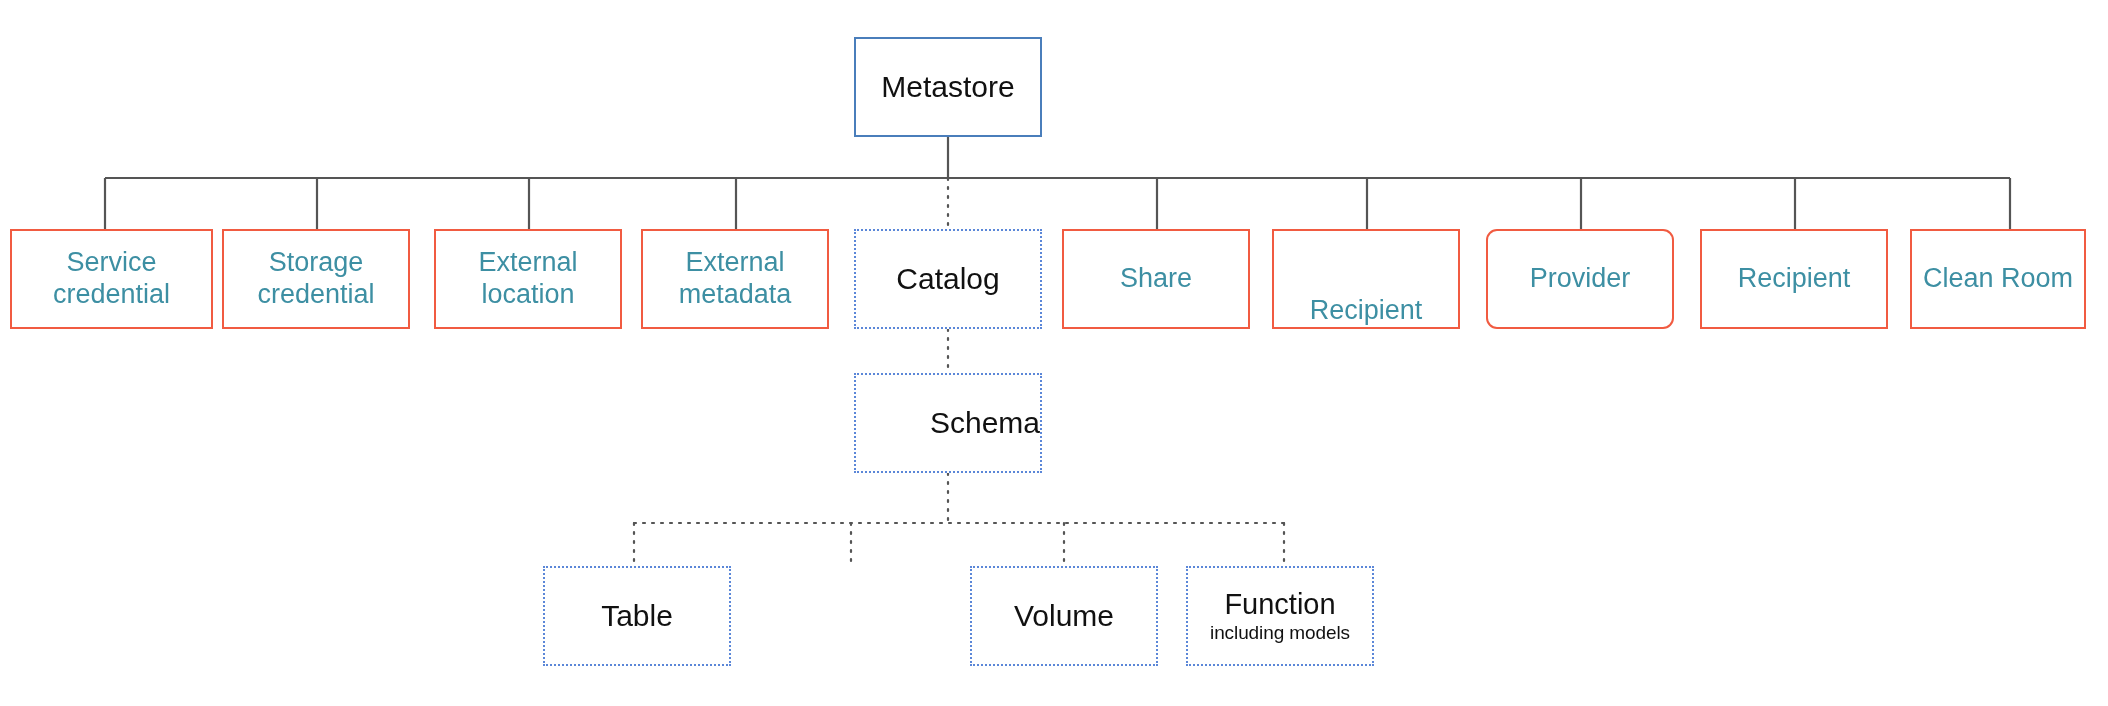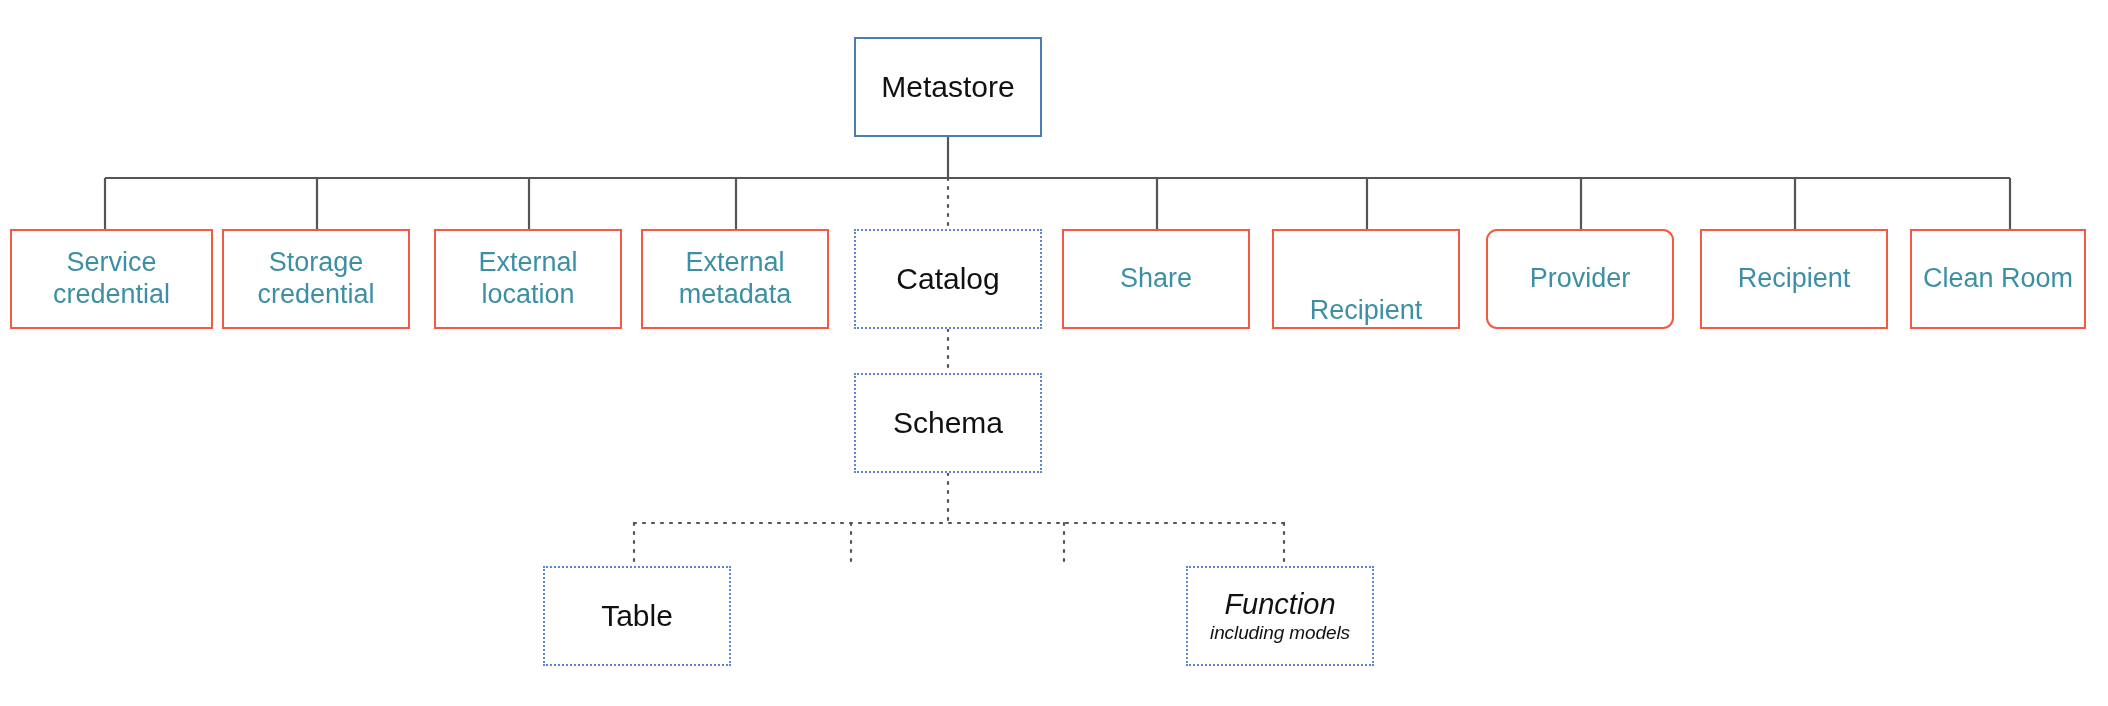--- a/index.html
+++ b/index.html
@@ -74,21 +74,20 @@
 
   
   .node.dataobj {
     border: 2px dotted #5b87d8;
     color: #111111;
     font-size: 30px;
   }
 
   .node.dataobj.compact {
     font-size: 29px;
-    font-style: italic;
   }
 </style>
 </head>
 <body>
 
 <div id="diagram">
 
   <svg id="connectors" viewBox="0 0 2108 706" width="2108" height="706" xmlns="http://www.w3.org/2000/svg">
 
     <line x1="948" y1="137" x2="948" y2="178" stroke="#555555" stroke-width="2.2"></line>
@@ -160,28 +159,31 @@
   </div>
 
   <div class="node securable" style="left:1910px; top:229px; width:176px; height:100px;">
     <span class="label">Clean Room</span>
   </div>
 
   <div class="node dataobj" style="left:854px; top:229px; width:188px; height:100px;">
     <span class="label">Catalog</span>
   </div>
 
-  <div class="node dataobj" style="left:854px; top:373px; width:188px; height:100px;">
+  <div class="node dataobj" style="left:854px; top:373px; width:188px; height:100px;align-items:flex-end;">
     <span class="label">Schema</span>
   </div>
 
   <div class="node dataobj" style="left:543px; top:566px; width:188px; height:100px;">
     <span class="label">Table</span>
   </div>
 
 
+  <div class="node dataobj" style="left:970px; top:566px; width:188px; height:100px;">
+    <span class="label">Volume</span>
+  </div>
 
   <div class="node dataobj compact" style="left:1186px; top:566px; width:188px; height:100px;">
     <span class="label">Function</span>
     <span class="sublabel">including models</span>
   </div>
 
 </div>
 
 </body></html>

